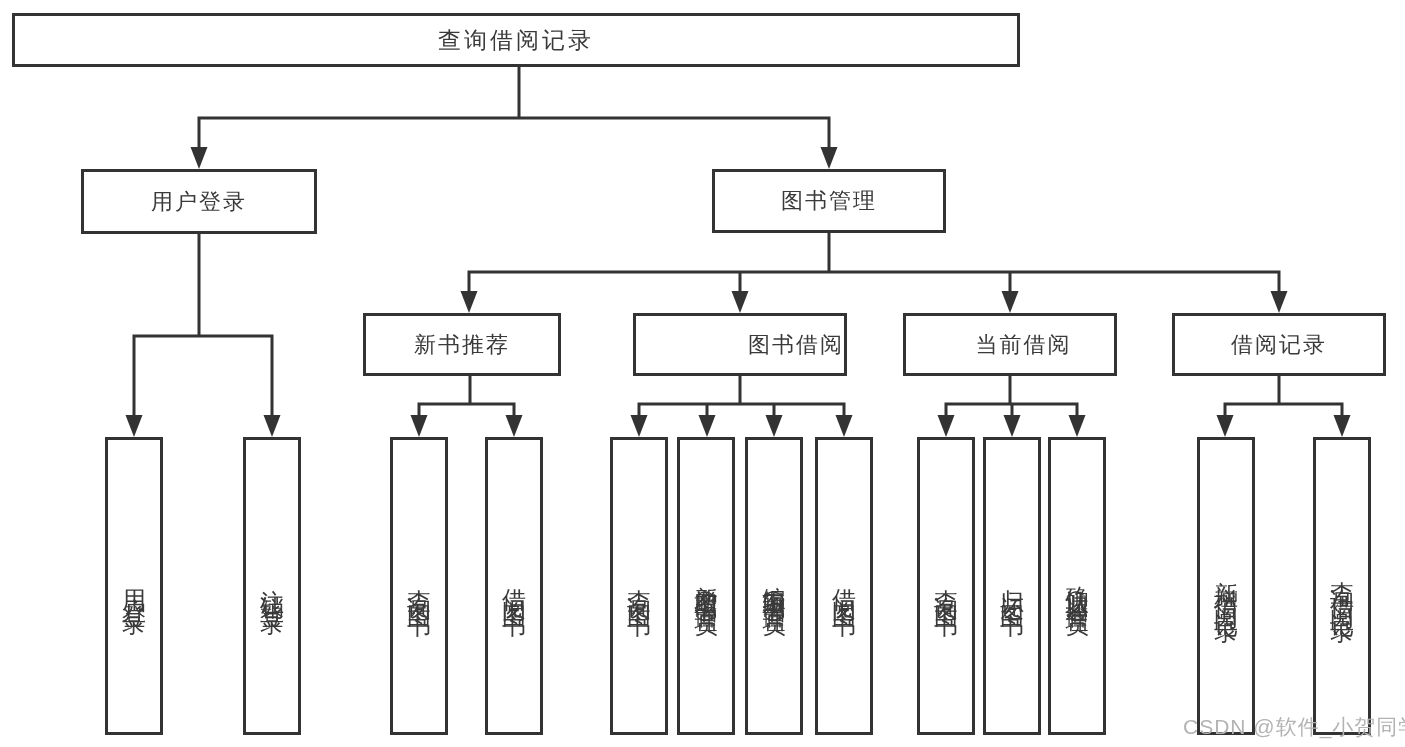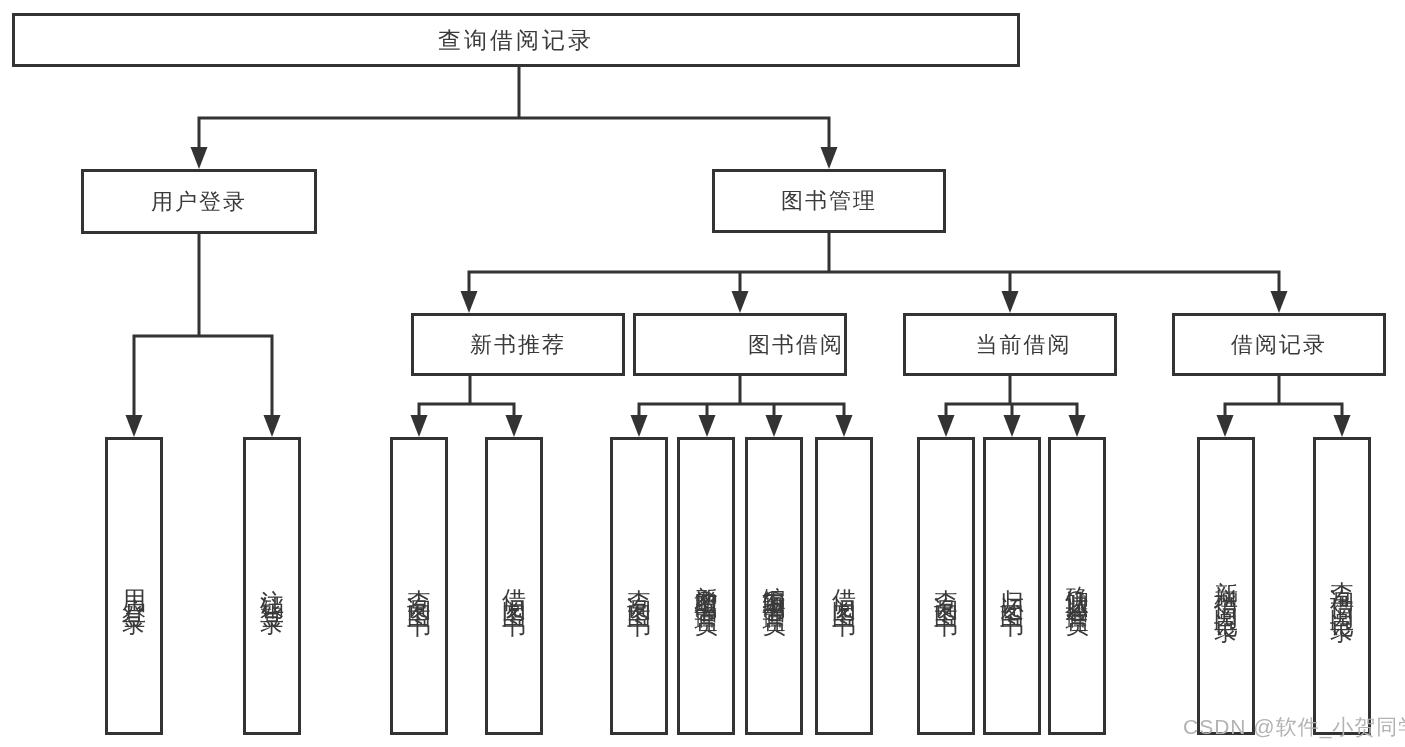--- a/index.html
+++ b/index.html
@@ -83,21 +83,21 @@
     <span>查询借阅记录</span>
   </div>
 
   <div class="box lvl-box" style="left:81px;top:169px;width:236px;height:65px;">
     <span>用户登录</span>
   </div>
   <div class="box lvl-box" style="left:712px;top:169px;width:234px;height:64px;">
     <span>图书管理</span>
   </div>
 
-  <div class="box lvl-box" style="left:363px;top:313px;width:214px;height:63px;margin-left:48px;">
+  <div class="box lvl-box" style="left:363px;top:313px;width:198px;height:63px;">
     <span>新书推荐</span>
   </div>
   <div class="box lvl-box" style="left:633px;top:313px;width:214px;height:63px;justify-content:flex-end;">
     <span>图书借阅</span>
   </div>
   <div class="box lvl-box" style="left:903px;top:313px;width:214px;height:63px;padding-left:27px;">
     <span>当前借阅</span>
   </div>
   <div class="box lvl-box" style="left:1172px;top:313px;width:214px;height:63px;">
     <span>借阅记录</span>

